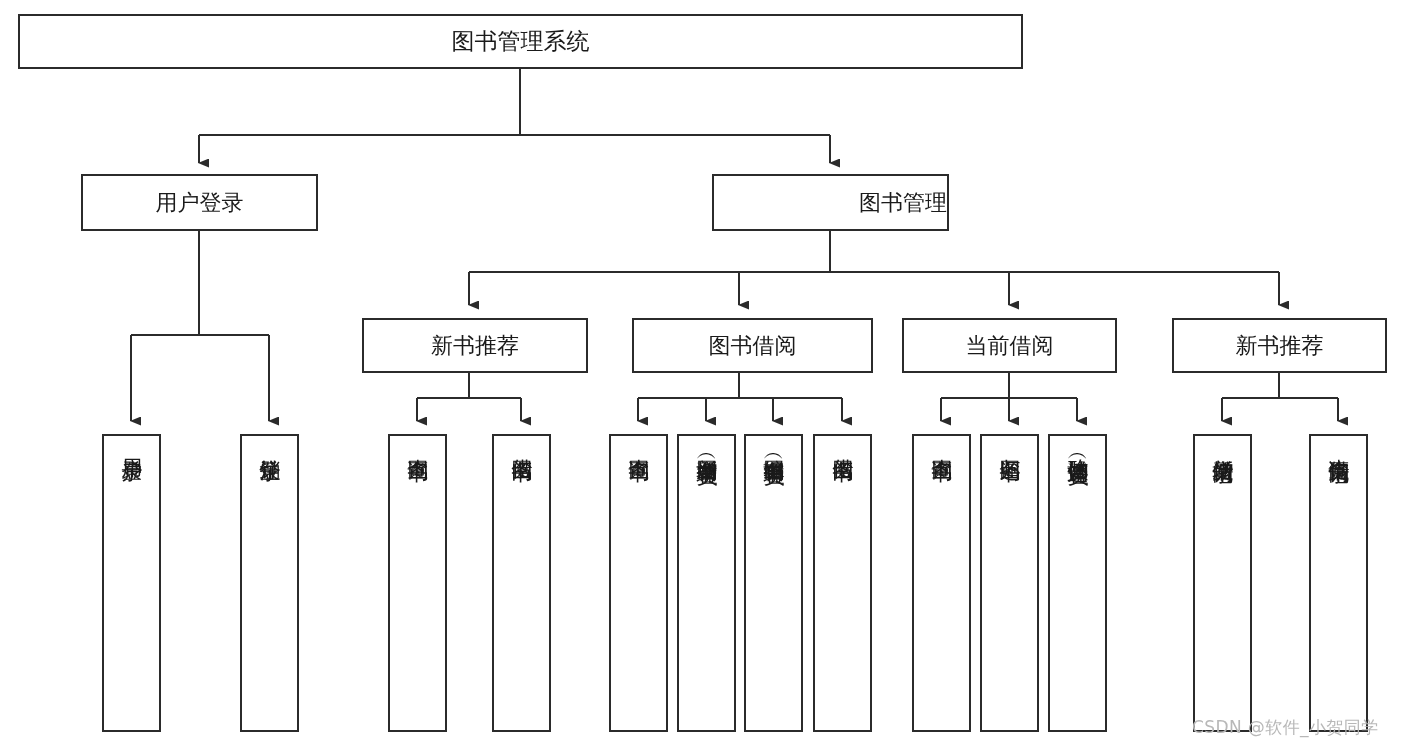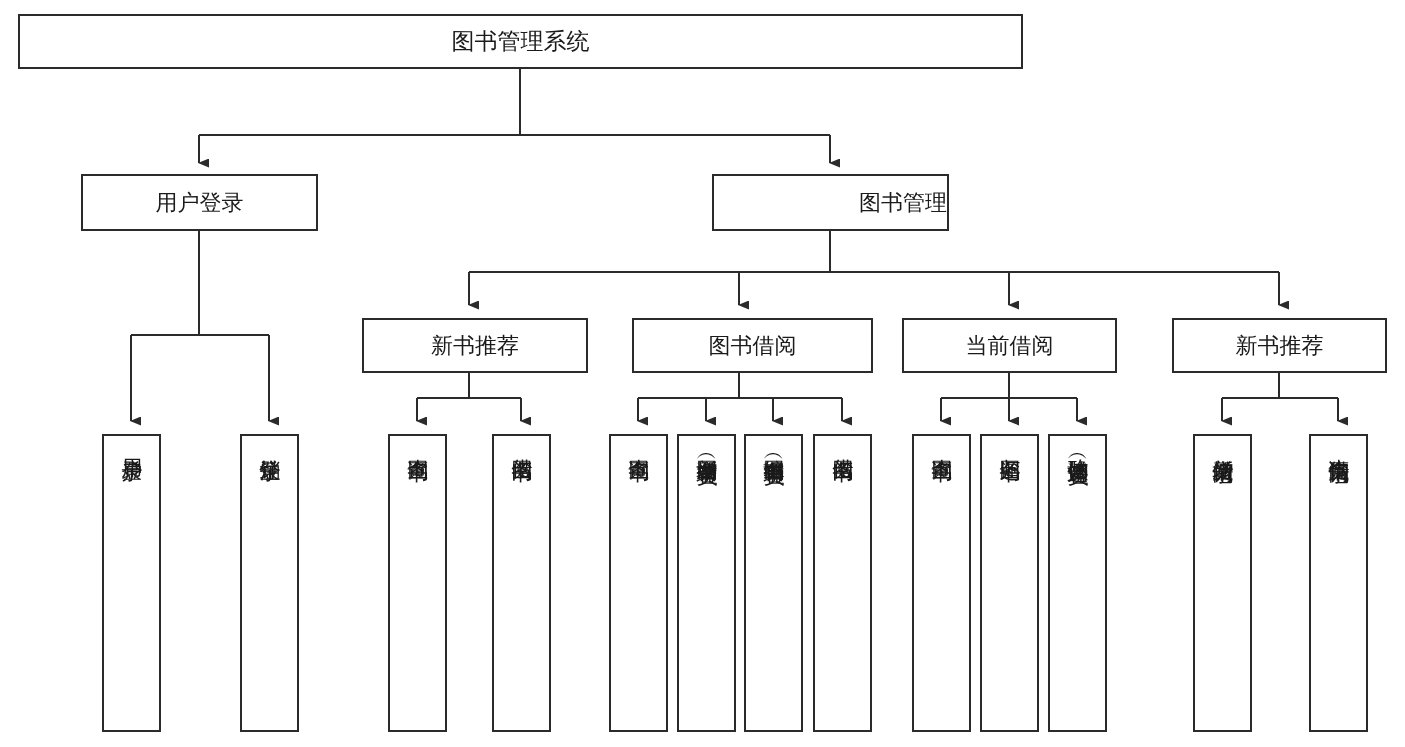--- a/index.html
+++ b/index.html
@@ -185,14 +185,15 @@
     <span class="label">确认归还（管理员）</span>
   </div>
 
   <div class="node vertical" style="left:1193px; top:434px; width:59px; height:298px;">
     <span class="label">新增借阅记录</span>
   </div>
   <div class="node vertical" style="left:1309px; top:434px; width:59px; height:298px;">
     <span class="label">查询借阅记录</span>
   </div>
 
+  <div class="watermark" style="left:1192px; top:716px;">CSDN @软件_小贺同学</div>
 
 </div>
 
 </body></html>

